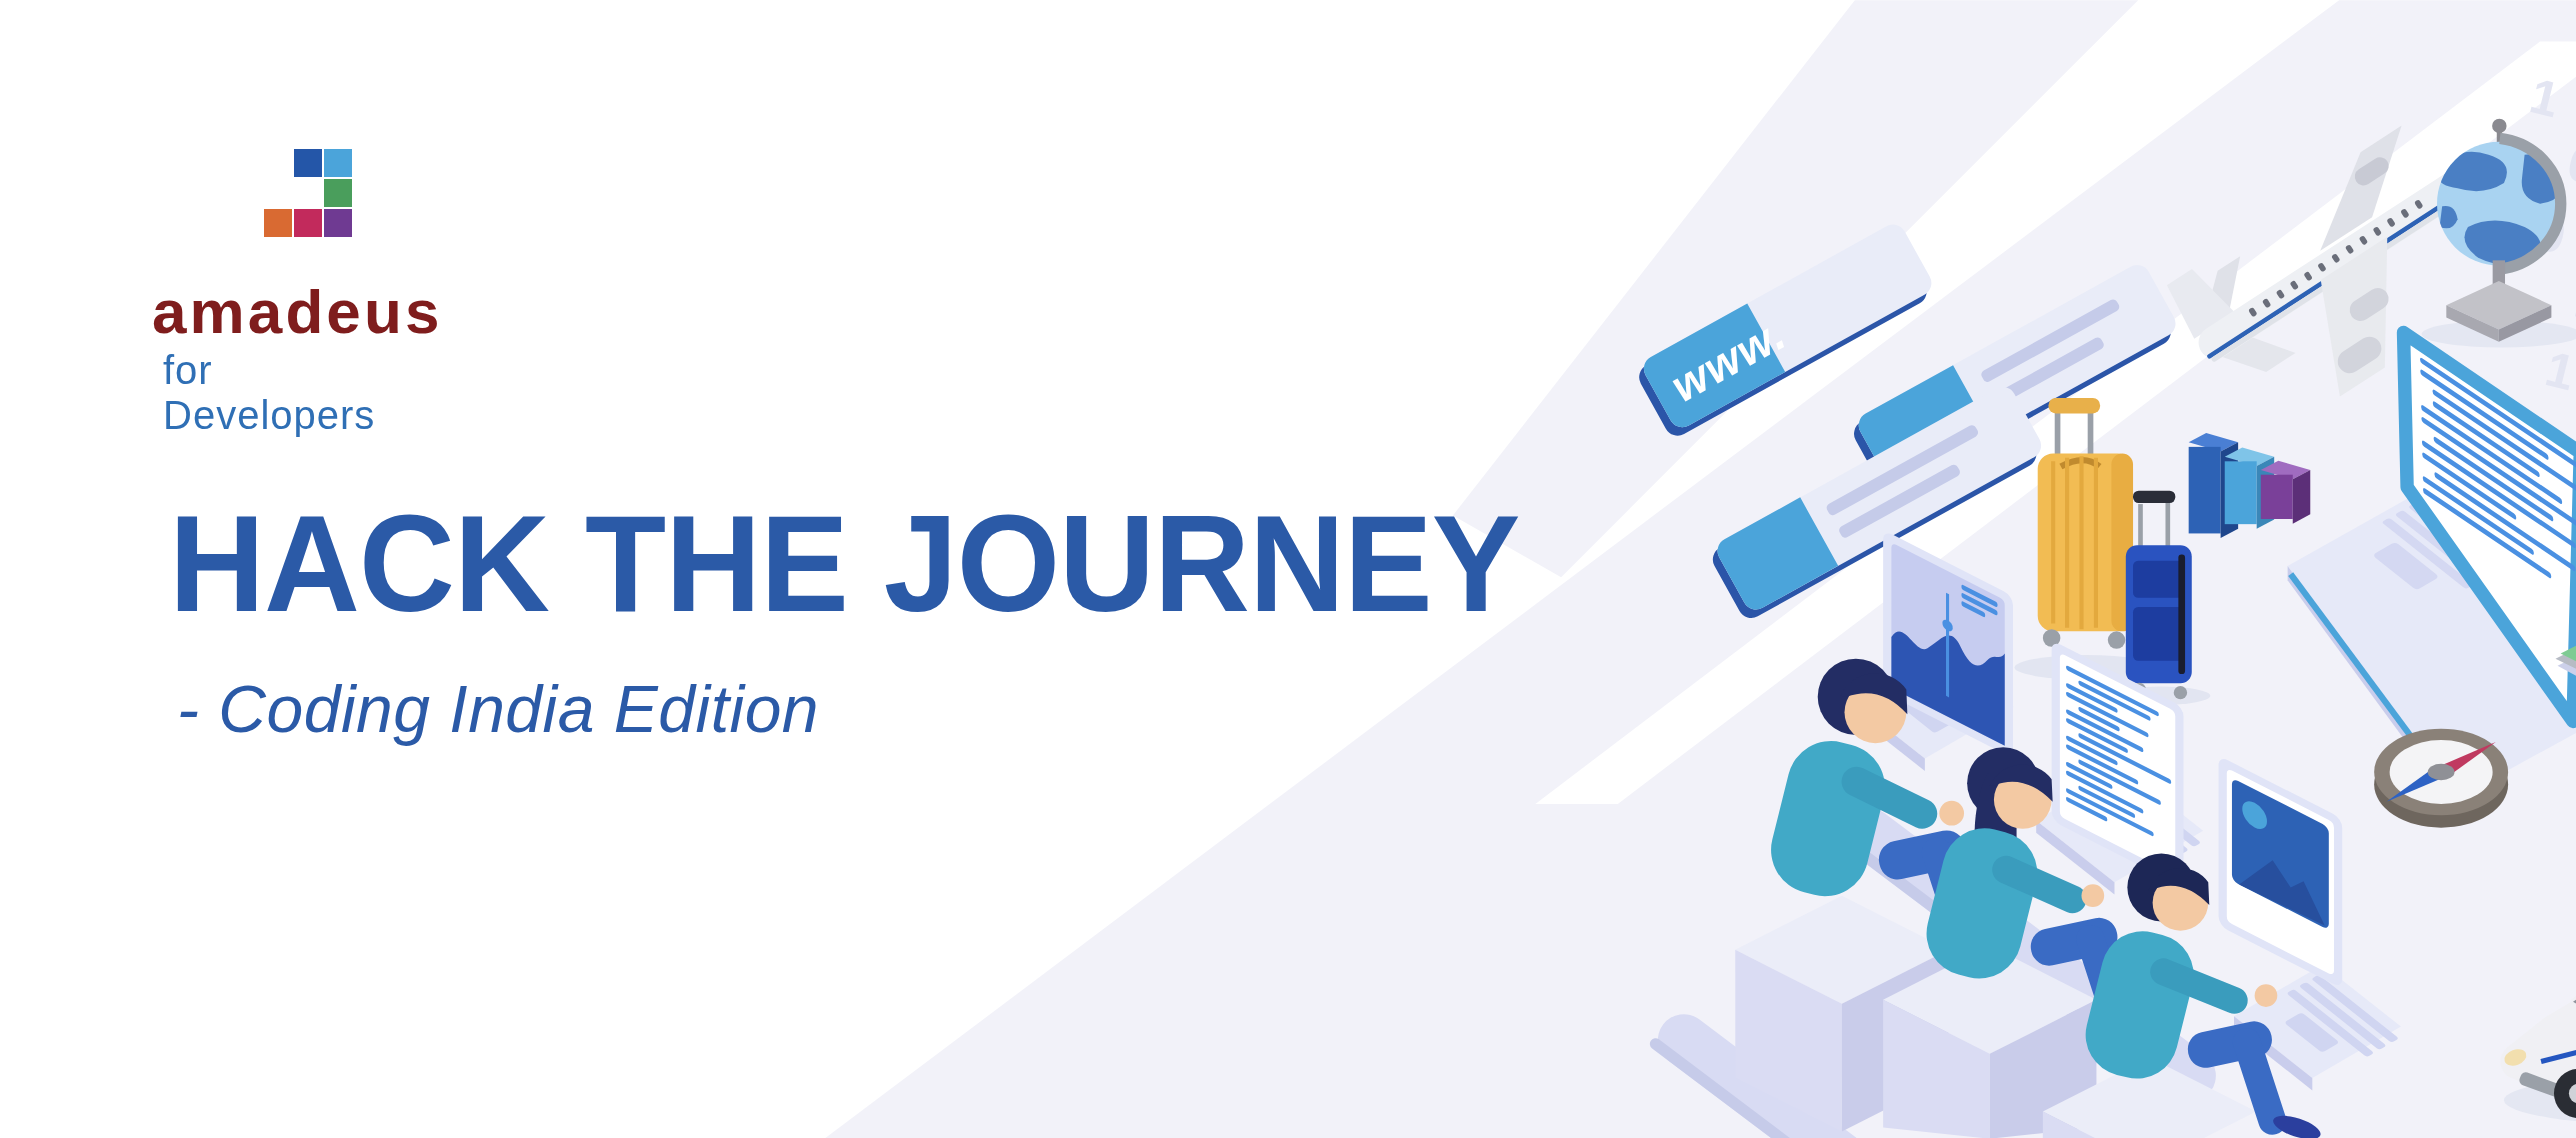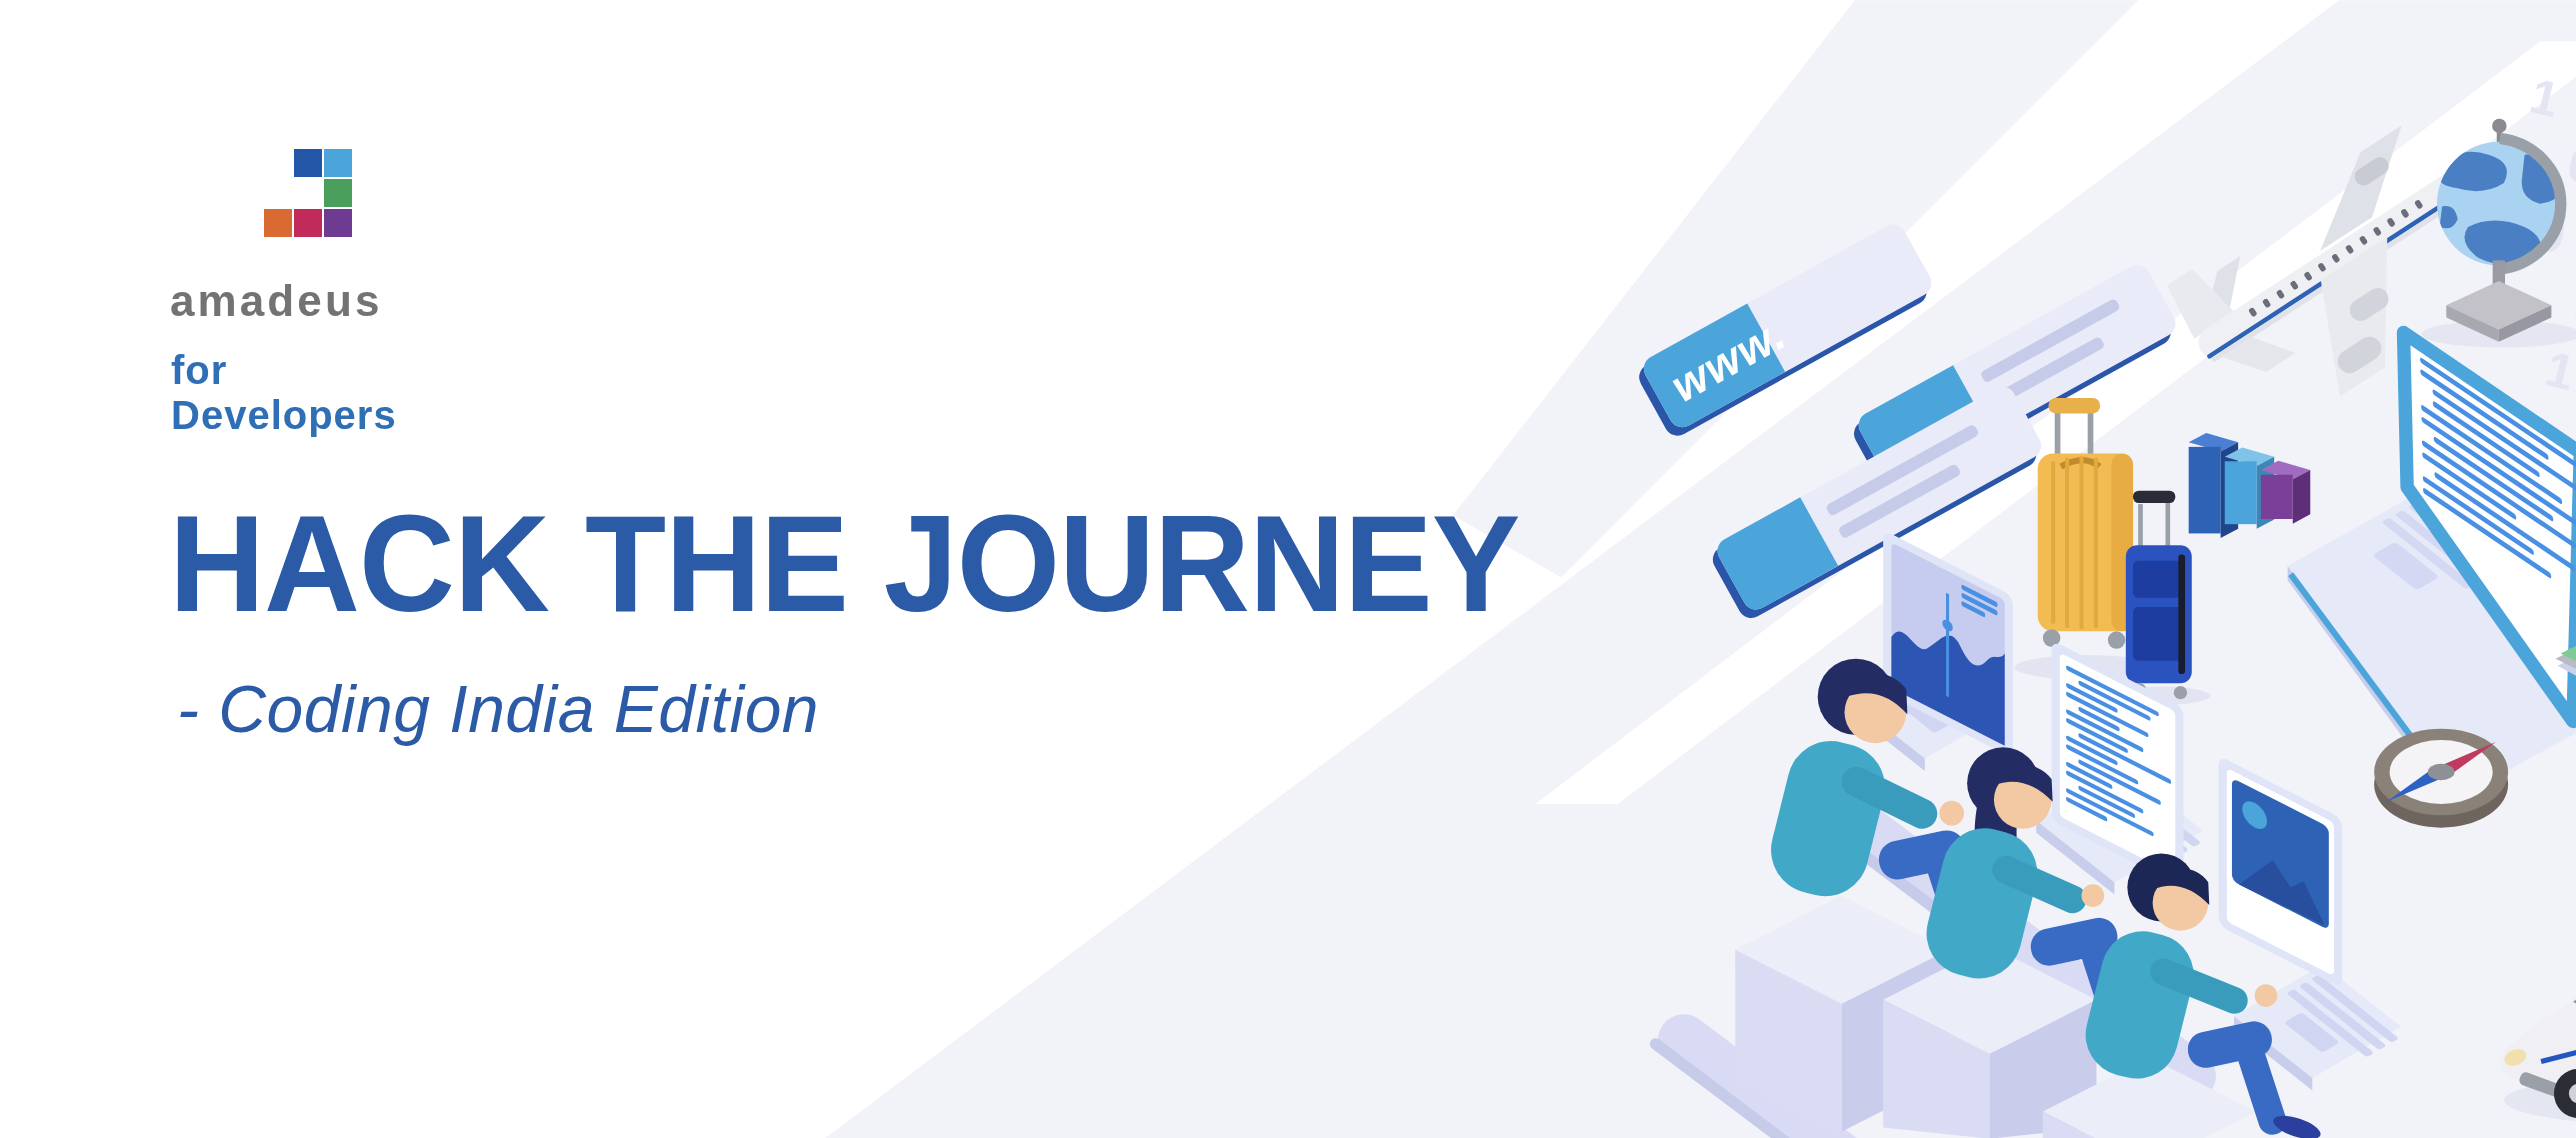--- a/index.html
+++ b/index.html
@@ -3,23 +3,23 @@
 <meta charset="utf-8">
 <style>
   html,body{margin:0;padding:0;background:#fff;}
   .banner{position:relative;width:3435px;height:1139px;overflow:hidden;background:#ffffff;
           font-family:"Liberation Sans",sans-serif;}
   .art{position:absolute;left:0;top:0;width:3435px;height:1139px;display:block;}
   
   .brand{position:absolute;left:0;top:0;}
   .logo-squares{position:absolute;left:0;top:0;}
   .sq{position:absolute;width:28px;height:28px;}
-  .logo-word{position:absolute;left:170px;top:276px;font-size:44px;font-weight:bold;
-             letter-spacing:3.1px;color:#737373;}
-  .logo-sub{position:absolute;left:171px;top:348px;font-size:40px;font-weight:700;
+  .logo-word{position:absolute;left:152px;top:276px;font-size:62px;font-weight:bold;
+             letter-spacing:3.1px;color:#7f1d1d;}
+  .logo-sub{position:absolute;left:163px;top:348px;font-size:40px;font-weight:400;
             letter-spacing:1px;color:#2f6fb5;}
   .hero-title{position:absolute;left:169px;top:485px;font-size:137px;font-weight:800;
               color:#2b5aa7;letter-spacing:-1px;white-space:nowrap;transform:scaleX(.97);
               transform-origin:left top;}
   .hero-sub{position:absolute;left:177px;top:671px;font-size:66px;font-weight:normal;
             font-style:italic;color:#2b5aa7;letter-spacing:0.5px;}
   .bin{font-family:"Liberation Sans",sans-serif;font-weight:bold;font-size:96px;fill:#e3e5f2;}
   .code{fill:#4a90e2;}
   .cardline{fill:#c5cbe9;}
   text{font-family:"Liberation Sans",sans-serif;}

